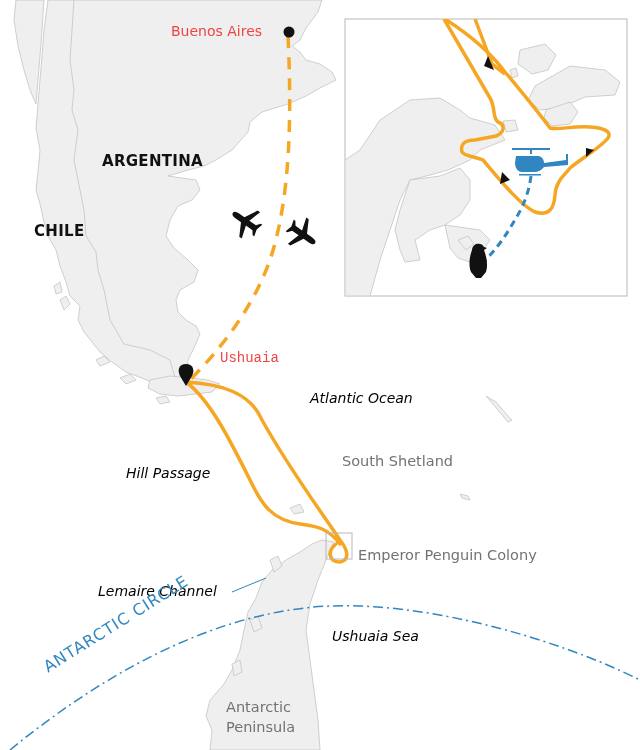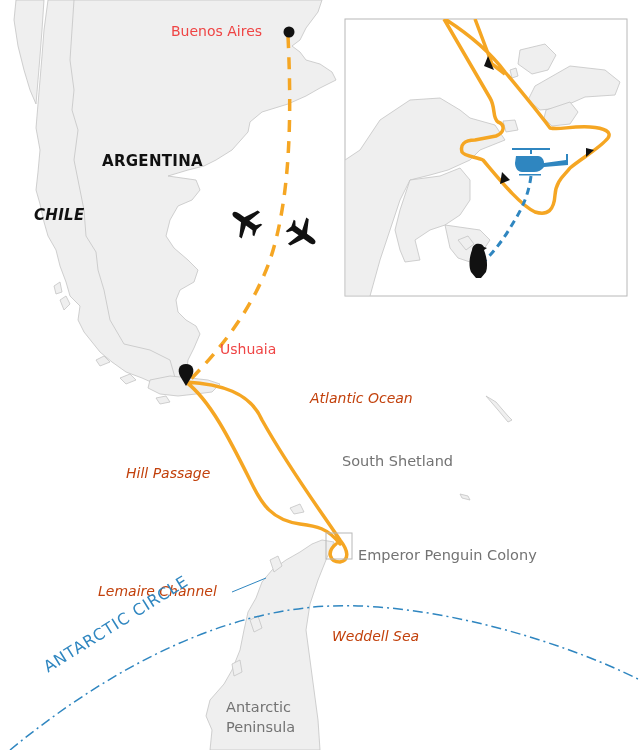--- a/index.html
+++ b/index.html
@@ -1,21 +1,21 @@
 <!DOCTYPE html>
 <html><head>
   <meta charset="utf-8">
   <style>
     html, body { margin: 0; padding: 0; background: #ffffff; }
     body { width: 640px; height: 750px; overflow: hidden; position: relative; font-family: "DejaVu Sans", sans-serif; }
     #map { position: absolute; left: 0; top: 0; width: 640px; height: 750px; }
     .lbl { position: absolute; white-space: nowrap; font-family: "DejaVu Sans", sans-serif; }
     .city { font-size: 14px; color: #ef4444; text-align: right; }
     .country { font-size: 15px; font-weight: bold; color: #111111; letter-spacing: 0.3px; }
-    .sea { font-size: 14px; font-style: italic; color: #c2410c; }
+    .sea { font-size: 14px; font-style: italic; color: #000000; }
     .place { font-size: 14.5px; color: #737373; line-height: 20px; }
     .italic-note { }
     .circle-label { font-size: 16px; color: #2f86c0; letter-spacing: 1px; }
   </style>
 </head>
 <body>
 
 <svg id="map" viewBox="0 0 640 750" xmlns="http://www.w3.org/2000/svg">
 
   <g fill="#efefef" stroke="#c4c4c4" stroke-width="0.8">
@@ -103,29 +103,29 @@
 
       <g fill="#111111">
         <path d="M476 244 C479 243 483 244 484 247 L487 248 L484 250 C487 258 488 266 486 272 L481 278 L476 278 L471 272 C468 265 470 255 472 250 C472 247 474 245 476 244 Z"></path>
       </g>
     </g>
   </g>
 </svg>
 
 <div class="lbl city" style="left:171px; top:23px;">Buenos Aires</div>
 <div class="lbl country" style="left:102px; top:106px;margin-top:46px;">ARGENTINA</div>
-<div class="lbl country" style="left:34px; top:206px;font-style:italic;">CHILE</div>
-<div class="lbl city" style="left:220px; top:341px;">Ushuaia</div>
+<div class="lbl country" style="left:34px; top:222px;">CHILE</div>
+<div class="lbl city" style="left:220px; top:350px;font-family:Liberation Mono, monospace;">Ushuaia</div>
 <div class="lbl sea" style="left:310px; top:390px;">Atlantic Ocean</div>
 <div class="lbl sea" style="left:126px; top:465px;">Hill Passage</div>
 <div class="lbl place" style="left:342px; top:451px;">
   <div>South Shetland</div>
 </div>
 <div class="lbl place" style="left:358px; top:545px;">
   <div class="italic-note">Emperor Penguin Colony</div>
 </div>
 <div class="lbl sea" style="left:98px; top:583px;text-align:right;">Lemaire Channel</div>
-<div class="lbl sea" style="left:332px; top:628px;">Weddell Sea</div>
+<div class="lbl sea" style="left:332px; top:628px;">Ushuaia Sea</div>
 <div class="lbl circle-label" style="left:40px; top:660px; transform: rotate(-32deg); transform-origin: left top;">ANTARCTIC CIRCLE</div>
 <div class="lbl place" style="left:226px; top:697px;">
   <div>Antarctic</div>
   <div>Peninsula</div>
 </div>
 
 </body></html>

